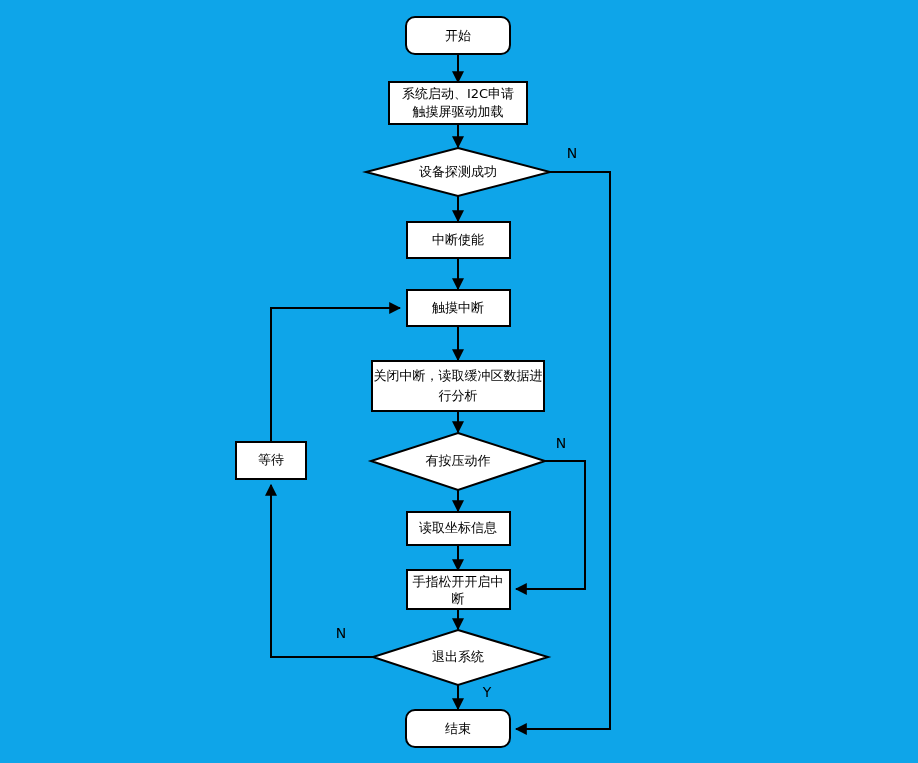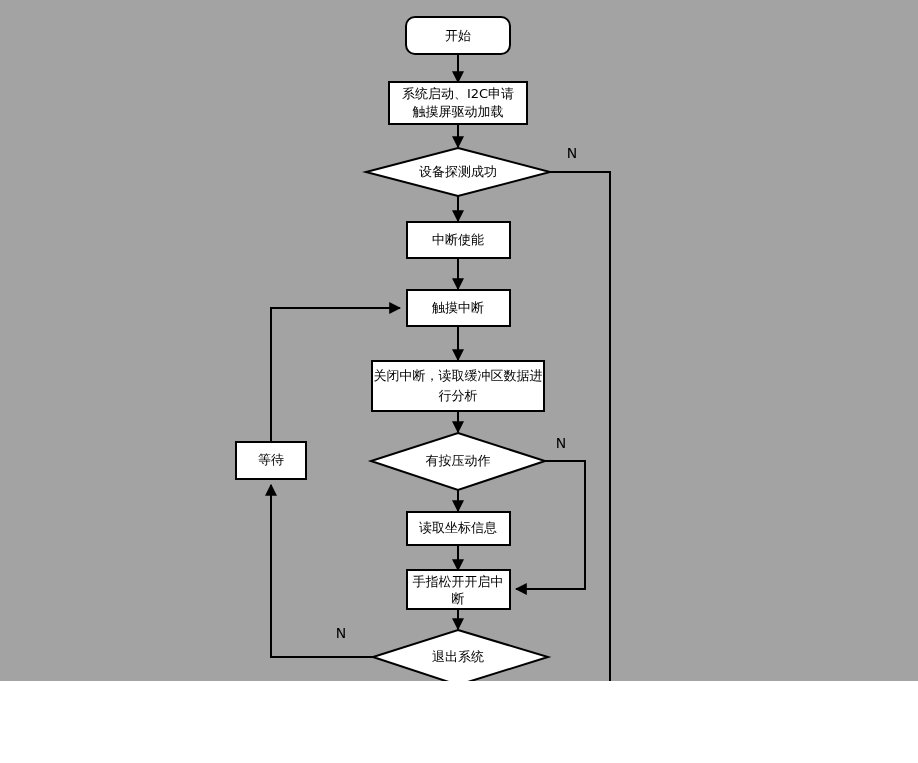--- a/index.html
+++ b/index.html
@@ -7,22 +7,22 @@
     margin: 0;
     padding: 0;
     background: #ffffff;
   }
   body {
     font-family: "DejaVu Sans", "Liberation Sans", sans-serif;
   }
   #flow-root {
     position: relative;
     width: 918px;
-    height: 681px;
-    background: #a3a3a3;
+    height: 763px;
+    background: #0ea5e9;
     overflow: hidden;
   }
   #flow-svg {
     position: absolute;
     top: 0;
     left: 0;
     width: 918px;
     height: 763px;
     display: block;
   }

